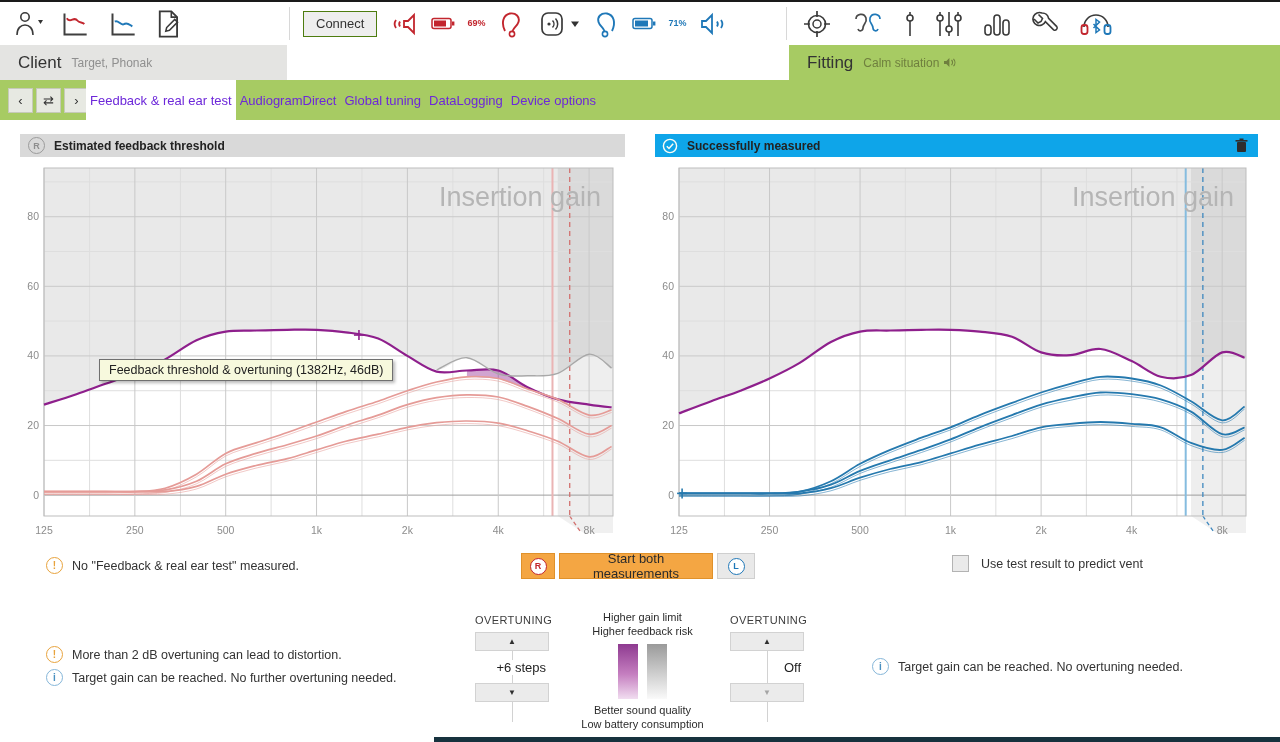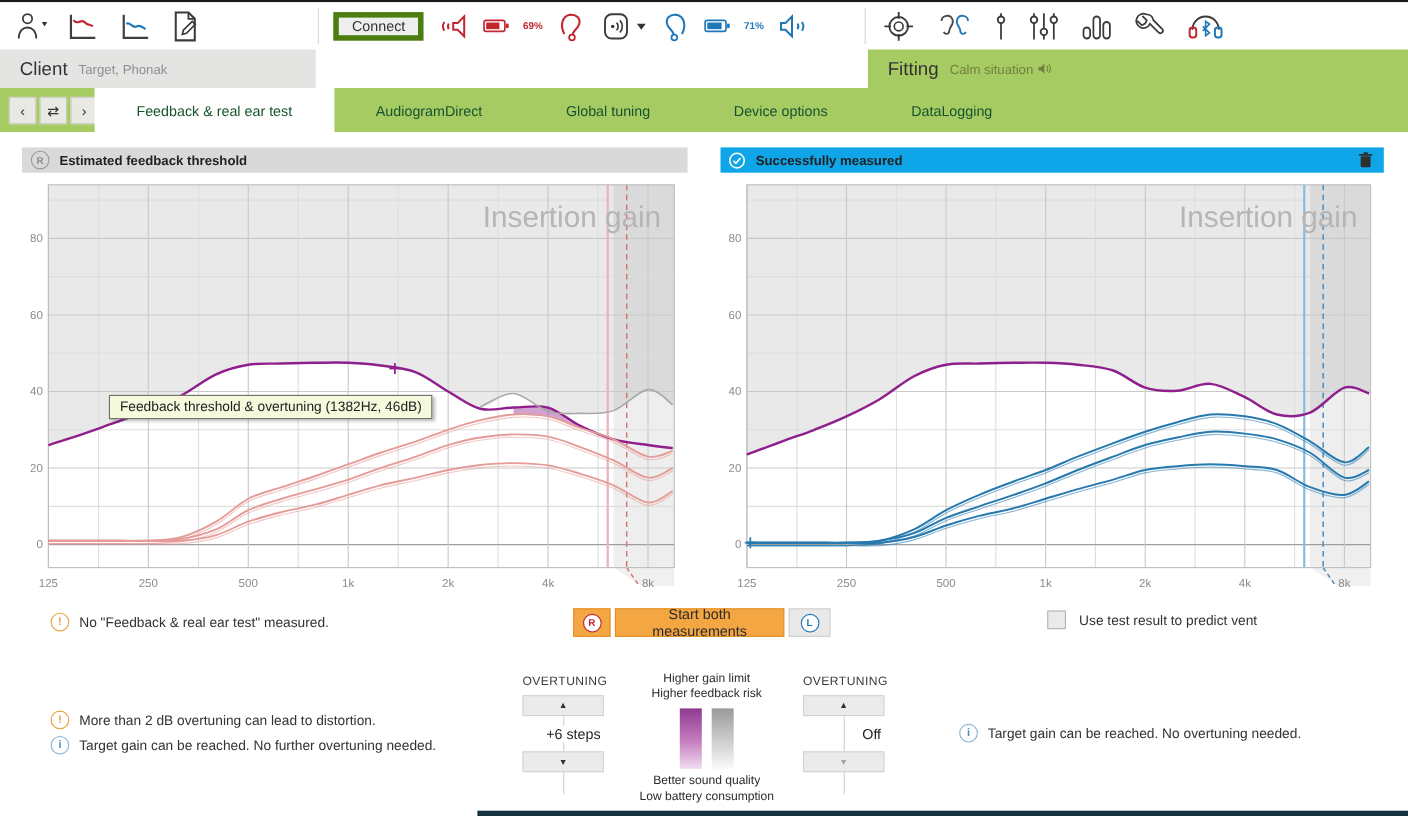--- a/index.html
+++ b/index.html
@@ -4,37 +4,37 @@
 <style>
   html,body{margin:0;padding:0;background:#fff;}
   #app{position:relative;width:1280px;height:742px;background:#fff;overflow:hidden;
        font-family:"Liberation Sans",sans-serif;border-top:2px solid #1a1a1a;box-sizing:border-box;}
   .abs{position:absolute;}
   
   .topbar{position:absolute;left:0;top:0;width:1280px;height:43px;background:#fff;}
   .tb-sep{position:absolute;top:5px;height:33px;width:1px;background:#d8d8d8;}
   .icon{display:inline-flex;align-items:center;justify-content:center;}
   .tb-group{position:absolute;top:0;height:43px;display:flex;align-items:center;gap:14px;}
-  .connect-btn{height:26px;padding:0 12px;background:#eeeeee;border:5px solid #4d7c0f;
+  .connect-btn{height:26px;padding:0 12px;background:#eeeeee;border:1px solid #4d7c0f;
        font-size:13px;color:#333;display:flex;align-items:center;cursor:default;}
   .batt{display:flex;flex-direction:row;align-items:center;gap:12px;line-height:1;}
   .batt span{font-size:9px;font-weight:bold;}
   
   .ctx{position:absolute;top:43px;height:35px;display:flex;align-items:center;background:#e4e4e2;}
   .ctx .lbl{font-size:17px;color:#333;margin-left:18px;}
   .ctx .val{font-size:12px;color:#8f8f8f;margin-left:10px;}
   .ctx.green{background:#a7cb63;}
   .ctx.green .val{color:#6f7f3e;display:flex;align-items:center;gap:4px;}
   
   .nav{position:absolute;left:0;top:78px;width:1280px;height:40px;background:#a7cb63;}
   .nav-btns{position:absolute;left:8px;top:8px;display:flex;gap:3px;}
   .nav-btn{width:23px;height:23px;background:#e7e9e2;border:1px solid #c6cab9;display:flex;
        align-items:center;justify-content:center;font-size:13px;color:#333;cursor:default;}
   .nav-tabs{position:absolute;left:86px;top:0;height:40px;display:flex;align-items:center;}
-  .tab{padding:0 38px;font-size:13px;color:#14532d;height:40px;display:flex;align-items:center;cursor:default;}
+  .tab{padding:0 4px;font-size:13px;color:#6d28d9;height:40px;display:flex;align-items:center;cursor:default;}
   .tab.active{background:#fff;}
   
   .phdr{position:absolute;top:132px;height:23px;display:flex;align-items:center;font-size:12px;
         font-weight:bold;color:#222;}
   .badge-circle{width:15px;height:15px;border-radius:50%;display:flex;align-items:center;justify-content:center;
         font-size:9px;font-weight:bold;}
   
   .tooltip{position:absolute;left:99px;top:357px;background:#f7f9dd;border:1px solid #707070;
         box-shadow:2px 2px 3px rgba(0,0,0,.28);font-size:12.5px;color:#222;padding:3px 9px;white-space:nowrap;}
   
@@ -239,22 +239,22 @@
   <div class="nav">
     <div class="nav-btns">
       <div class="nav-btn">‹</div>
       <div class="nav-btn">⇄</div>
       <div class="nav-btn">›</div>
     </div>
     <div class="nav-tabs">
       <div class="tab active">Feedback &amp; real ear test</div>
       <div class="tab">AudiogramDirect</div>
       <div class="tab">Global tuning</div>
+      <div class="tab">DataLogging</div>
       <div class="tab">Device options</div>
-      <div class="tab">DataLogging</div>
     </div>
   </div>
 
   <div class="phdr" style="left:20px;width:605px;background:#d9d9d9;">
     <span class="badge-circle" style="margin-left:8px;border:1.3px solid #9b9b9b;color:#8e8e8e;">R</span>
     <span style="margin-left:9px;">Estimated feedback threshold</span>
   </div>
   <div class="phdr" style="left:655px;width:603px;background:#0ea5e9;">
     <span class="icon" style="margin-left:7px;">
       <svg width="16" height="16" viewBox="0 0 16 16">

